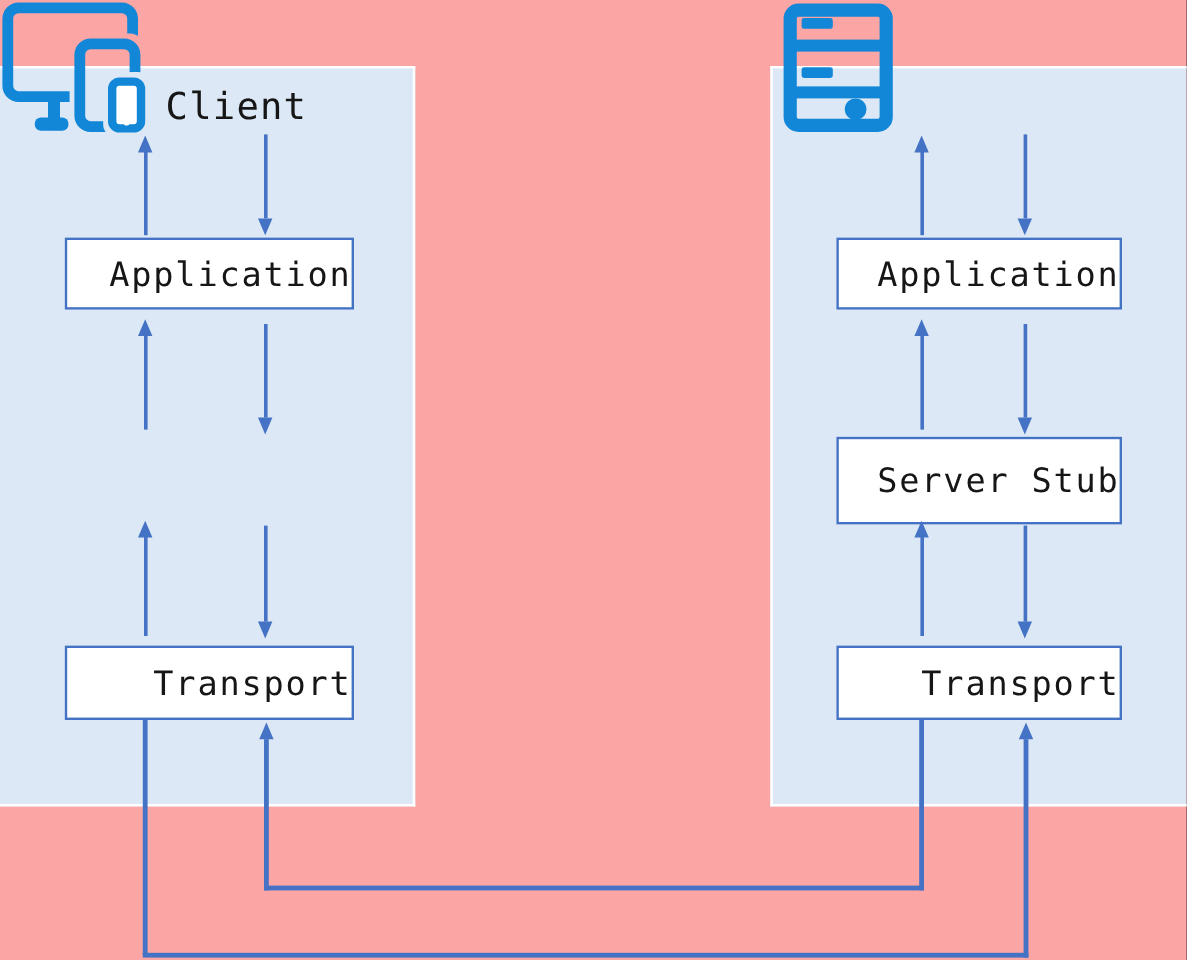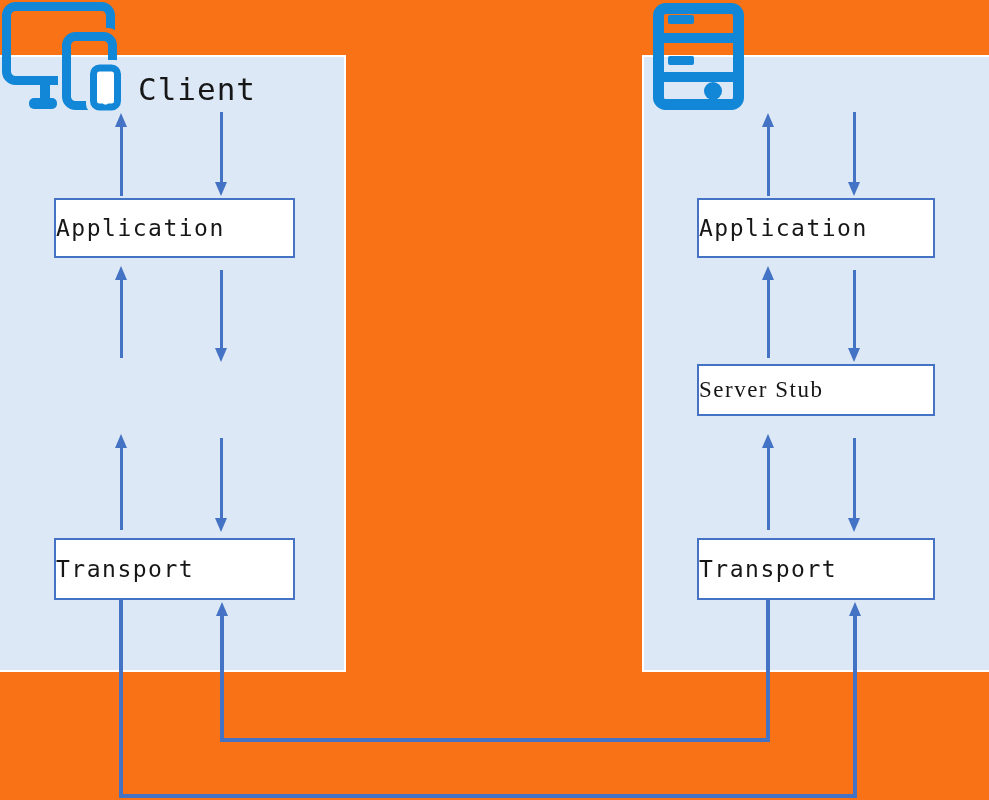--- a/index.html
+++ b/index.html
@@ -1,27 +1,27 @@
 <!DOCTYPE html>
 <html><head>
 <meta charset="utf-8">
 <style>
   html,body{margin:0;padding:0;background:#000;}
   #canvas{
-    position:relative;width:989px;height:800px;background:#f97316;overflow:hidden;
+    position:relative;width:989px;height:800px;background:#fca5a5;overflow:hidden;
     font-family:"DejaVu Sans Mono","Liberation Mono",monospace;color:#161616;
   }
   .panel{position:absolute;top:55px;height:617px;background:#dce8f5;
          border:2px solid #ffffff;box-sizing:border-box;}
   #client-panel{left:0;width:346px;border-left:none;}
   #server-panel{left:642px;width:347px;border-right:none;}
   .panel-title{position:absolute;font-size:31px;letter-spacing:1px;color:#161616;white-space:nowrap;}
   .layer-box{position:absolute;background:#ffffff;border:2px solid #4472c4;box-sizing:border-box;
-             display:flex;align-items:center;justify-content:flex-start;
-             font-size:23px;letter-spacing:1.5px;color:#161616;white-space:nowrap;}
+             display:flex;align-items:center;justify-content:flex-end;
+             font-size:28px;letter-spacing:1.5px;color:#161616;white-space:nowrap;}
   .vline{position:absolute;background:#4472c4;}
   .head-up{position:absolute;width:0;height:0;
            border-left:6px solid transparent;border-right:6px solid transparent;
            border-bottom:14px solid #4472c4;}
   .head-down{position:absolute;width:0;height:0;
            border-left:6px solid transparent;border-right:6px solid transparent;
            border-top:14px solid #4472c4;}
   .icon-svg{position:absolute;}
 </style>
 </head>
@@ -72,21 +72,21 @@
   <div class="layer-box" style="left:54px;top:198px;width:241px;height:60px;">
     <span>Application</span>
   </div>
   <div class="layer-box" style="left:54px;top:538px;width:241px;height:62px;">
     <span>Transport</span>
   </div>
 
   <div class="layer-box" style="left:697px;top:198px;width:238px;height:60px;">
     <span>Application</span>
   </div>
-  <div class="layer-box" style="left:697px;top:364px;width:238px;height:52px;font-family:Liberation Serif, serif;">
+  <div class="layer-box" style="left:697px;top:364px;width:238px;height:73px;">
     <span>Server Stub</span>
   </div>
   <div class="layer-box" style="left:697px;top:538px;width:238px;height:62px;">
     <span>Transport</span>
   </div>
 
   <div class="head-up" style="left:115px;top:113px;"></div>
   <div class="vline" style="left:120px;top:126px;width:3px;height:70px;"></div>
   <div class="vline" style="left:220px;top:112px;width:3px;height:70px;"></div>
   <div class="head-down" style="left:215px;top:182px;"></div>

